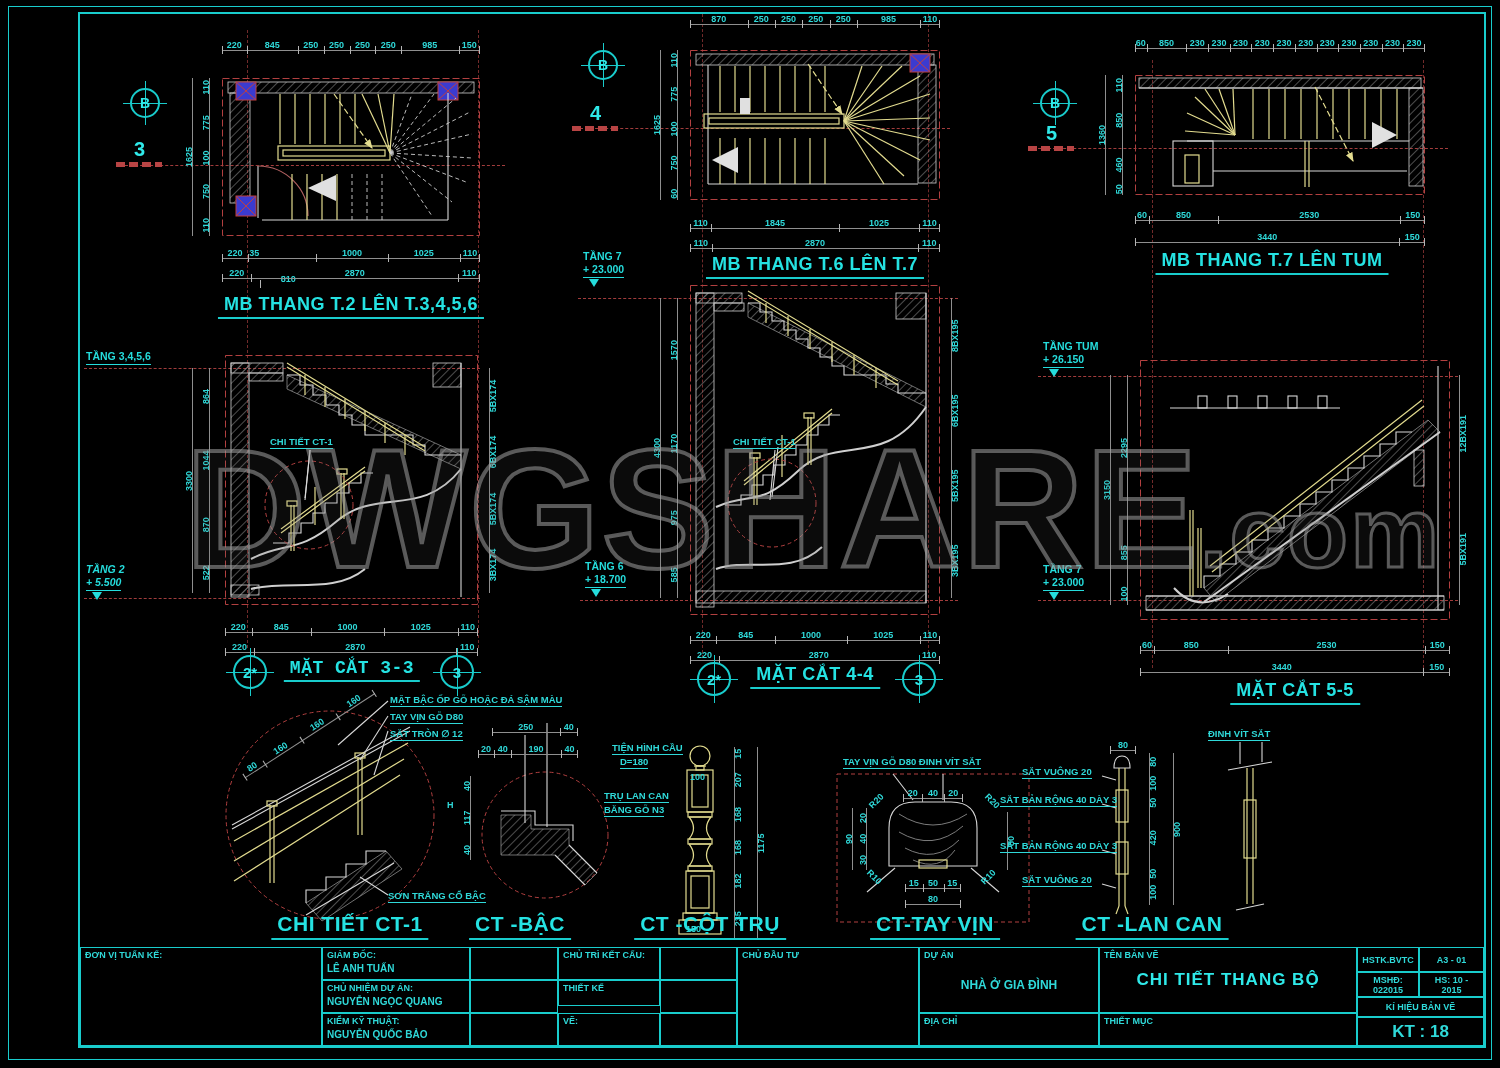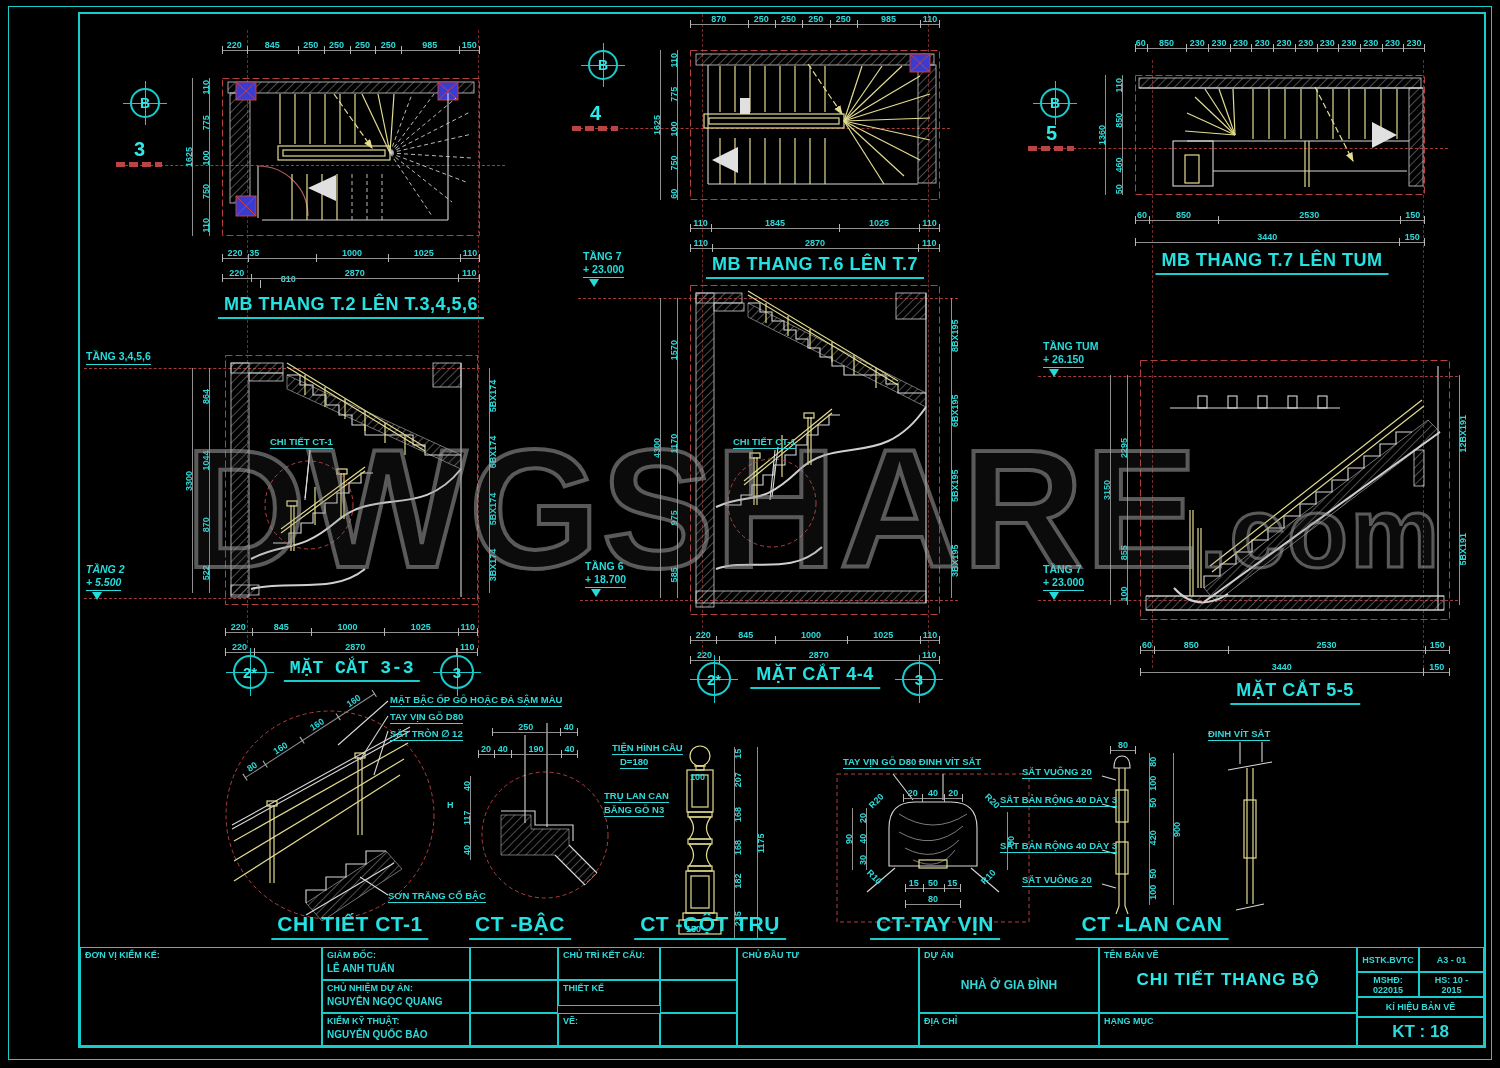--- a/index.html
+++ b/index.html
@@ -740,21 +740,21 @@
   <span class="note" style="left:843px;top:756px;">TAY VỊN GỖ D80 ĐINH VÍT SẮT</span>
   <span class="note" style="left:1022px;top:766px;">SẮT VUÔNG 20</span>
   <span class="note" style="left:1000px;top:794px;">SẮT BẢN RỘNG 40 DÀY 3</span>
   <span class="note" style="left:1000px;top:840px;">SẮT BẢN RỘNG 40 DÀY 3</span>
   <span class="note" style="left:1022px;top:874px;">SẮT VUÔNG 20</span>
   <span class="note" style="left:1208px;top:728px;">ĐINH VÍT SẮT</span>
 
   <div class="wm"><span>DWGSHARE</span><span class="com">.com</span></div>
 
   <div style="position:absolute;left:80px;top:947px;width:1404px;height:99px;z-index:25;">
-    <div class="tb-cell" style="left:0;top:0;width:242px;height:99px;"><span>ĐƠN VỊ KIỂM KẾ:</span></div>
+    <div class="tb-cell" style="left:0;top:0;width:242px;height:99px;"><span>ĐƠN VỊ TUẤN KẾ:</span></div>
 
     <div class="tb-cell" style="left:242px;top:0;width:148px;height:33px;">
       <div>GIÁM ĐỐC:</div>
       <div class="tb-name">LÊ ANH TUẤN</div>
     </div>
     <div class="tb-cell" style="left:390px;top:0;width:88px;height:33px;"></div>
     <div class="tb-cell" style="left:242px;top:33px;width:148px;height:33px;">
       <div>CHỦ NHIỆM DỰ ÁN:</div>
       <div class="tb-name">NGUYỄN NGỌC QUANG</div>
     </div>
@@ -777,21 +777,21 @@
     <div class="tb-cell" style="left:839px;top:0;width:180px;height:66px;">
       <span>DỰ ÁN</span>
       <div class="tb-mid">NHÀ Ở GIA ĐÌNH</div>
     </div>
     <div class="tb-cell" style="left:839px;top:66px;width:180px;height:33px;"><span>ĐỊA CHỈ</span></div>
 
     <div class="tb-cell" style="left:1019px;top:0;width:258px;height:66px;">
       <span>TÊN BẢN VẼ</span>
       <div class="tb-big">CHI TIẾT THANG BỘ</div>
     </div>
-    <div class="tb-cell" style="left:1019px;top:66px;width:258px;height:33px;"><span>HẠNG MỤC</span></div>
+    <div class="tb-cell" style="left:1019px;top:66px;width:258px;height:33px;"><span>THIẾT MỤC</span></div>
 
     <div class="tb-cell tb-center" style="left:1277px;top:0;width:62px;height:25px;">
         <span>HSTK.BVTC</span>
       </div>
     <div class="tb-cell tb-center" style="left:1339px;top:0;width:65px;height:25px;">
         <span>A3 - 01</span>
       </div>
     <div class="tb-cell tb-center" style="left:1277px;top:25px;width:62px;height:25px;">
         <span>MSHĐ: 022015</span>
       </div>

